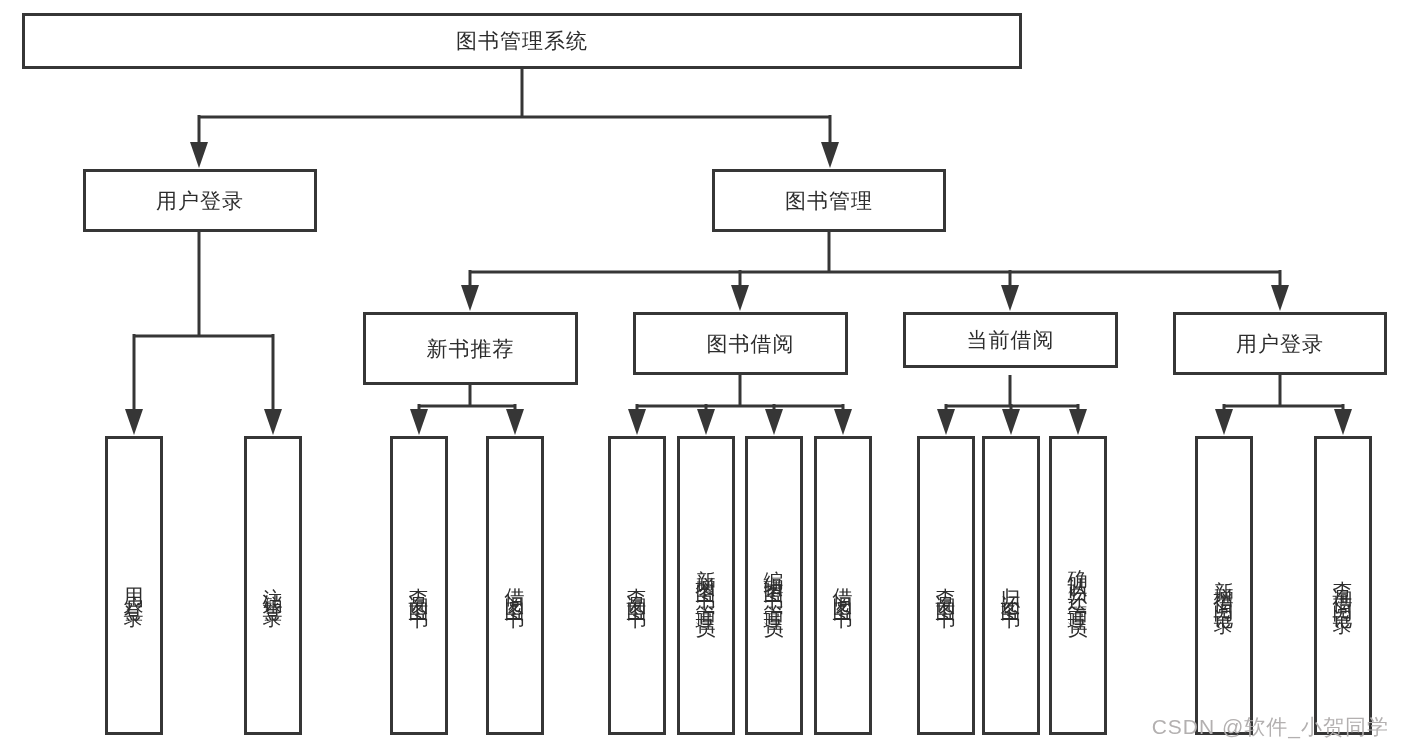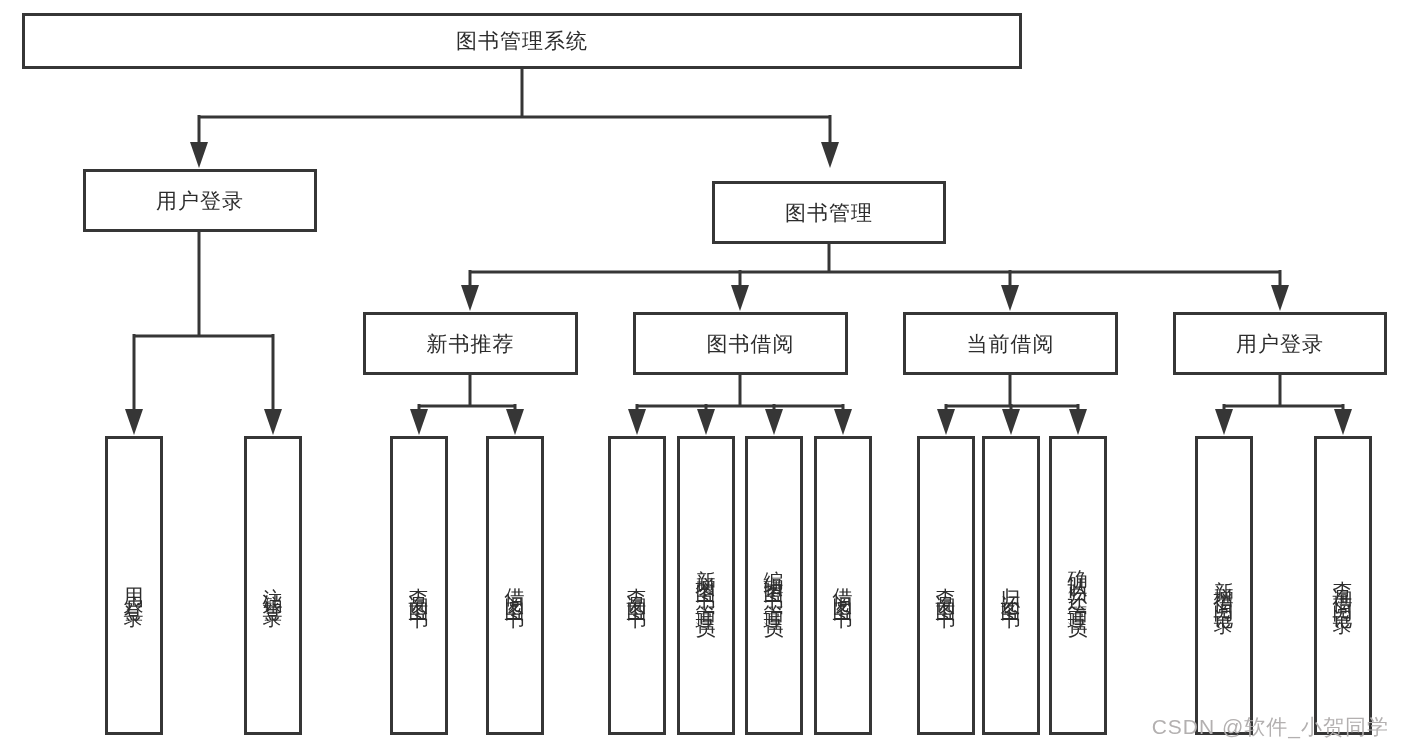--- a/index.html
+++ b/index.html
@@ -134,31 +134,31 @@
     </g>
   </svg>
 
   <div class="node h-box" style="left:22px; top:13px; width:1000px; height:56px;">
     <span>图书管理系统</span>
   </div>
 
   <div class="node h-box" style="left:83px; top:169px; width:234px; height:63px;">
     <span>用户登录</span>
   </div>
-  <div class="node h-box" style="left:712px; top:169px; width:234px; height:63px;margin-top:12px;">
+  <div class="node h-box" style="left:712px; top:169px; width:234px; height:63px;">
     <span>图书管理</span>
   </div>
 
-  <div class="node h-box" style="left:363px; top:312px; width:215px; height:63px;">
+  <div class="node h-box" style="left:363px; top:312px; width:215px; height:73px;">
     <span>新书推荐</span>
   </div>
   <div class="node h-box" style="left:633px; top:312px; width:215px; height:63px;padding-left:20px;">
     <span>图书借阅</span>
   </div>
-  <div class="node h-box" style="left:903px; top:312px; width:215px; height:63px;">
+  <div class="node h-box" style="left:903px; top:312px; width:215px; height:56px;">
     <span>当前借阅</span>
   </div>
   <div class="node h-box" style="left:1173px; top:312px; width:214px; height:63px;">
     <span>用户登录</span>
   </div>
 
   <div class="node v-box" style="left:105px; top:436px; width:58px; height:299px;">
     <span>用户登录</span>
   </div>
   <div class="node v-box" style="left:244px; top:436px; width:58px; height:299px;">

